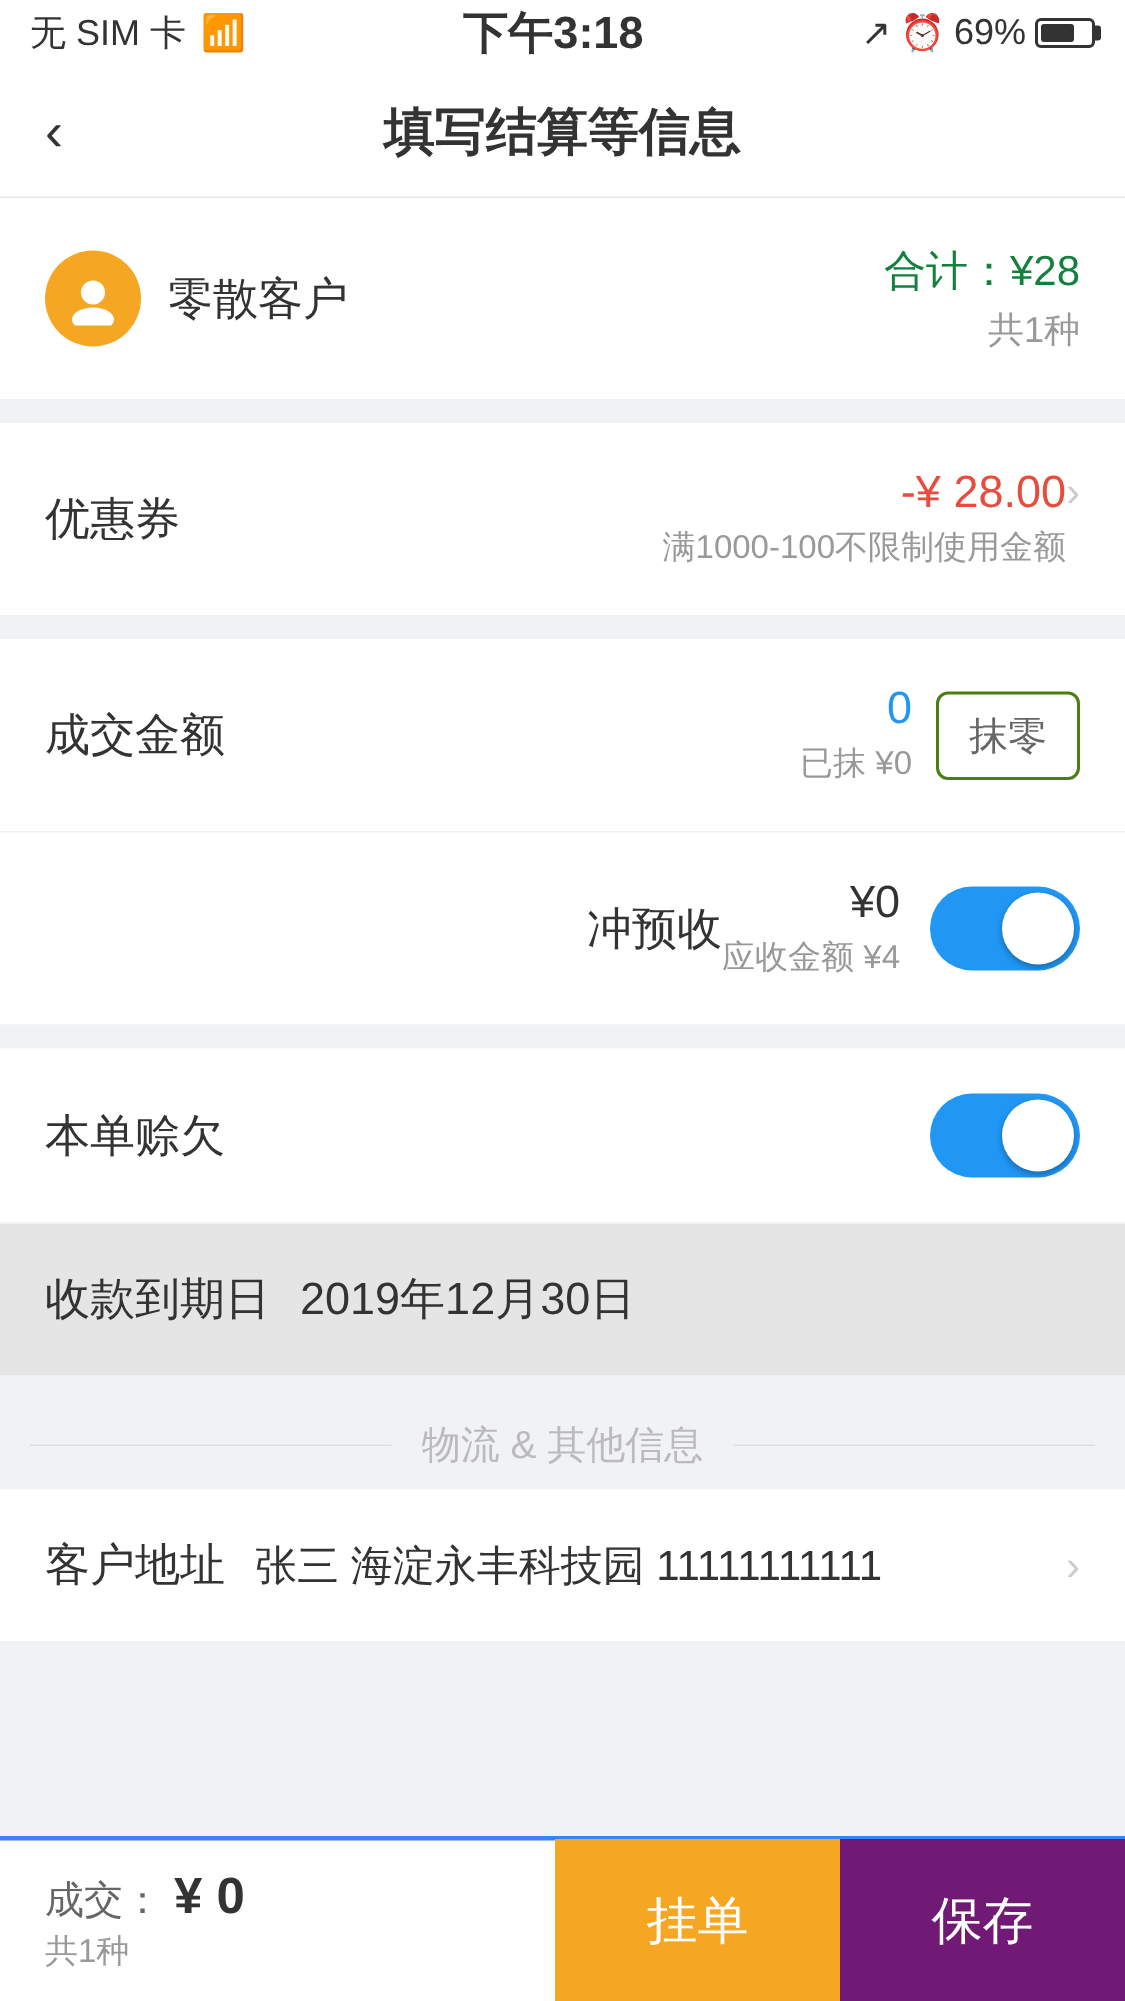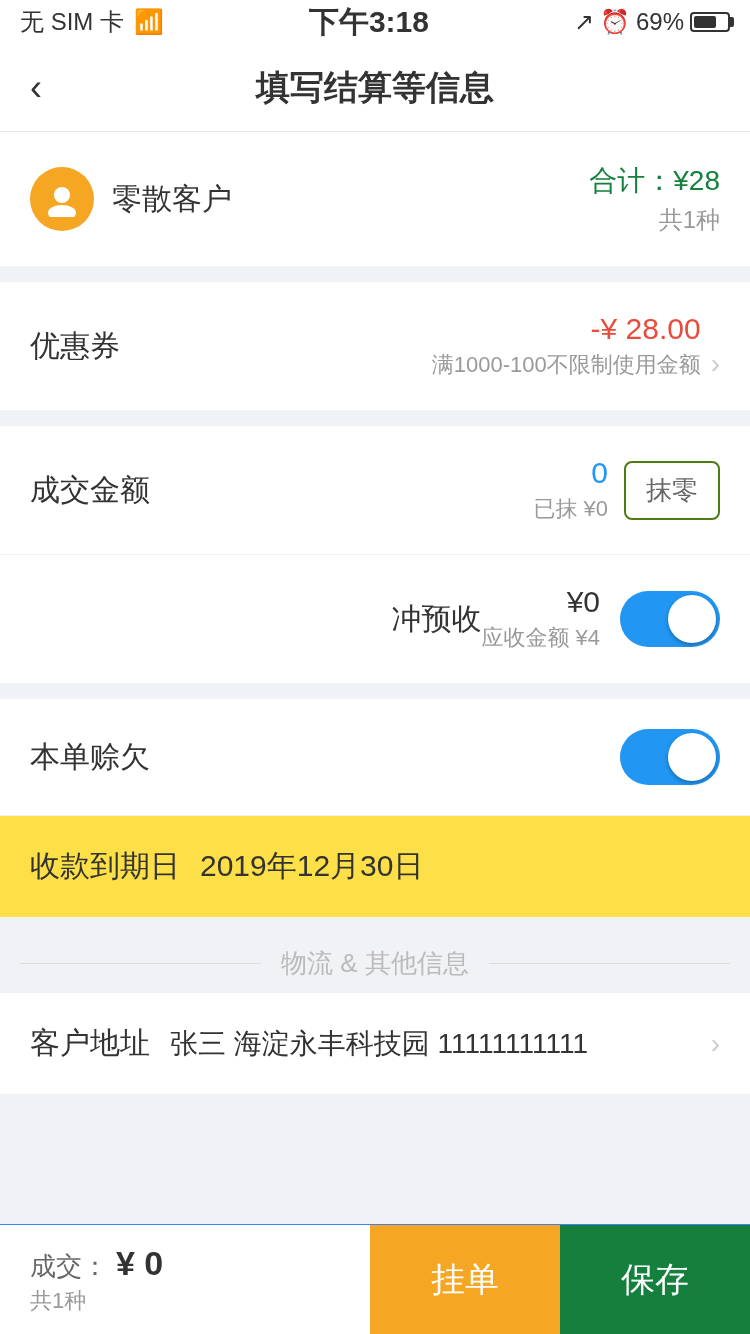--- a/index.html
+++ b/index.html
@@ -141,22 +141,21 @@
       display: flex;
       align-items: center;
       justify-content: space-between;
     }
     .coupon-label {
       font-size: 30px;
       color: #333;
     }
     .coupon-right {
       display: flex;
-      align-items: flex-end;
-      gap: 10px;
+      align-items: flex-start;
     }
     .coupon-value-container {
       text-align: right;
     }
     .coupon-discount {
       font-size: 30px;
       color: #e74c3c;
     }
     .coupon-desc {
       font-size: 22px;
@@ -275,21 +274,21 @@
       align-items: center;
       justify-content: space-between;
     }
     .debt-label {
       font-size: 30px;
       color: #333;
     }
 
     
     .duedate-row {
-      background: #fde047;
+      background: #e5e5e5;
       padding: 30px 30px;
       display: flex;
       align-items: flex-end;
       gap: 20px;
       border-top: 1px solid #f0f2f5;
     }
     .duedate-label {
       font-size: 30px;
       color: #333;
       flex-shrink: 0;
@@ -340,21 +339,21 @@
 
     
     .bottom-bar {
       position: fixed;
       bottom: 0;
       width: 750px;
       height: 110px;
       background: #fff;
       display: flex;
       align-items: center;
-      border-top: 1px solid #3b82f6;
+      border-top: 3px solid #3b82f6;
       justify-content: center;
     }
     .bottom-left {
       flex: 1;
       padding: 0 30px;
     }
     .bottom-deal-label {
       font-size: 26px;
       color: #666;
     }
@@ -373,21 +372,21 @@
       width: 190px;
       display: flex;
       align-items: center;
       justify-content: center;
       font-size: 34px;
       color: white;
       cursor: pointer;
       font-weight: 500;
     }
     .btn-hang { background: #f5a623; }
-    .btn-save { background: #15803d; }
+    .btn-save { background: #701a75; }
   </style>
 </head>
 <body>
 
 <div class="status-bar">
   <div class="status-left">
     <span>无 SIM 卡</span>
     <span>📶</span>
   </div>
   <div class="status-center">下午3:18</div>

